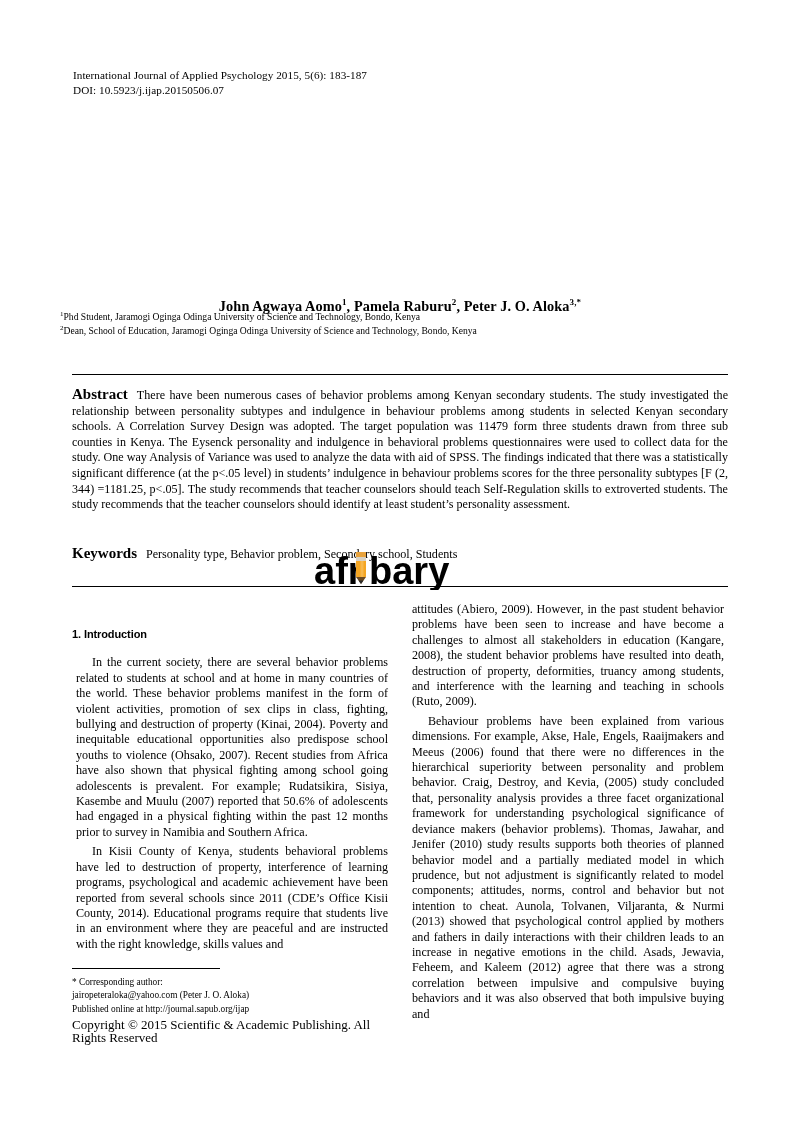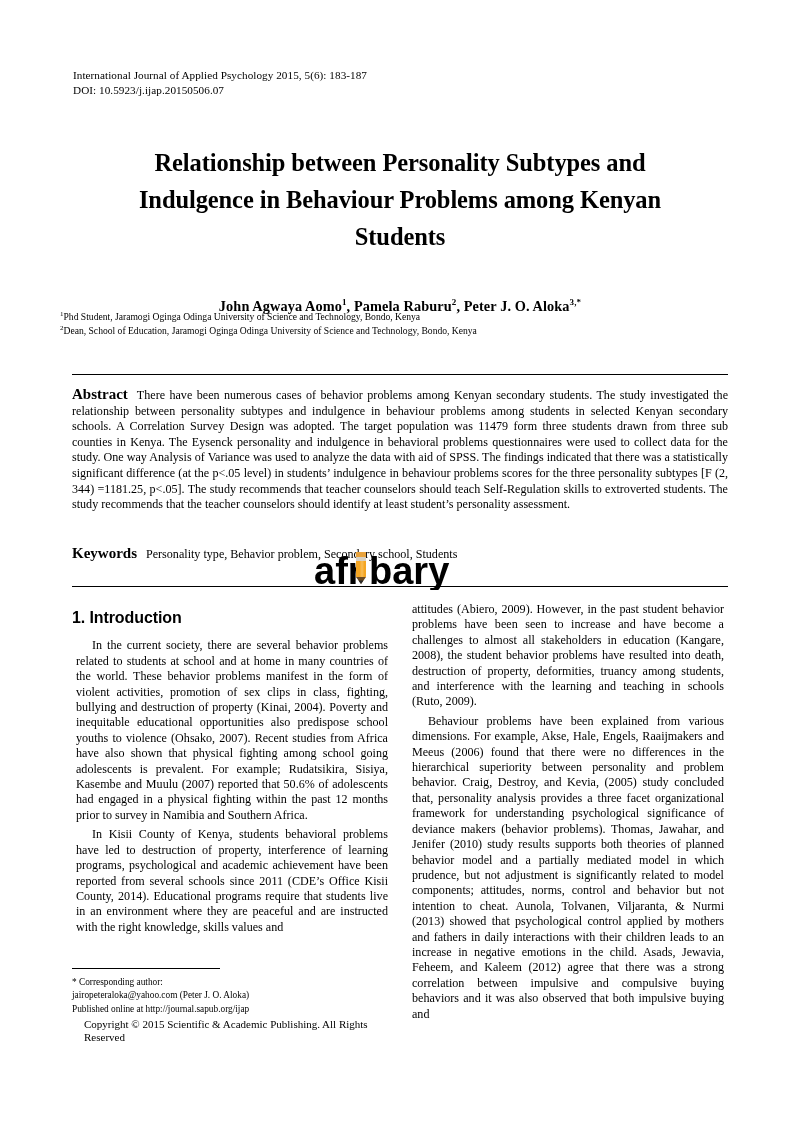--- a/index.html
+++ b/index.html
@@ -143,23 +143,23 @@
     font-size: 12.1px;
     line-height: 15.4px;
     text-align: justify;
     text-justify: inter-word;
   }
   .col-left  { left: 72px; }
   .col-right { left: 408px; top: 598px; }
 
   .section-heading {
     font-family: "Liberation Sans", "DejaVu Sans", sans-serif;
-    font-size: 16px;
-    font-weight: bold;
-    margin: 0 0 13px 0;
+    font-size: 11px;
+    font-weight: bold;
+    margin: 17px 0 13px 0;
     letter-spacing: -0.1px;
   }
   .col p {
     margin: 4px;
     text-indent: 16px;
   }
   .col p.noindent { text-indent: 0; }
 
   
   .footnote-rule {
@@ -173,40 +173,34 @@
   }
   .footnote {
     position: absolute;
     left: 72px;
     top: 976px;
     width: 330px;
     font-size: 9.3px;
     line-height: 13.3px;
   }
   .footnote .copyright {
-    font-size: 11px;
+    font-size: 13px;
     margin-top: 2px;
-    margin-left: 12px;
   }
 </style>
 </head>
 <body>
 
 <div class="page">
 
   <div class="journal-header">
     <div>International Journal of Applied Psychology 2015, 5(6): 183-187</div>
     <div>DOI: 10.5923/j.ijap.20150506.07</div>
   </div>
 
-  <h1 class="title">
-    <span style="display: block;">Relationship between Personality Subtypes and</span>
-    <span style="display: block;">Indulgence in Behaviour Problems among Kenyan</span>
-    <span style="display: block;">Students</span>
-  </h1>
 
   <div class="authors">
     <span>John Agwaya Aomo</span><sup>1</sup><span>, </span><span>Pamela Raburu</span><sup>2</sup><span>, </span><span>Peter J. O. Aloka</span><sup>3,*</sup>
   </div>
 
   <div class="affiliations">
     <div><sup>1</sup><span>Phd Student, Jaramogi Oginga Odinga University of Science and Technology, Bondo, Kenya</span></div>
     <div><sup>2</sup><span>Dean, School of Education, Jaramogi Oginga Odinga University of Science and Technology, Bondo, Kenya</span></div>
   </div>
 

